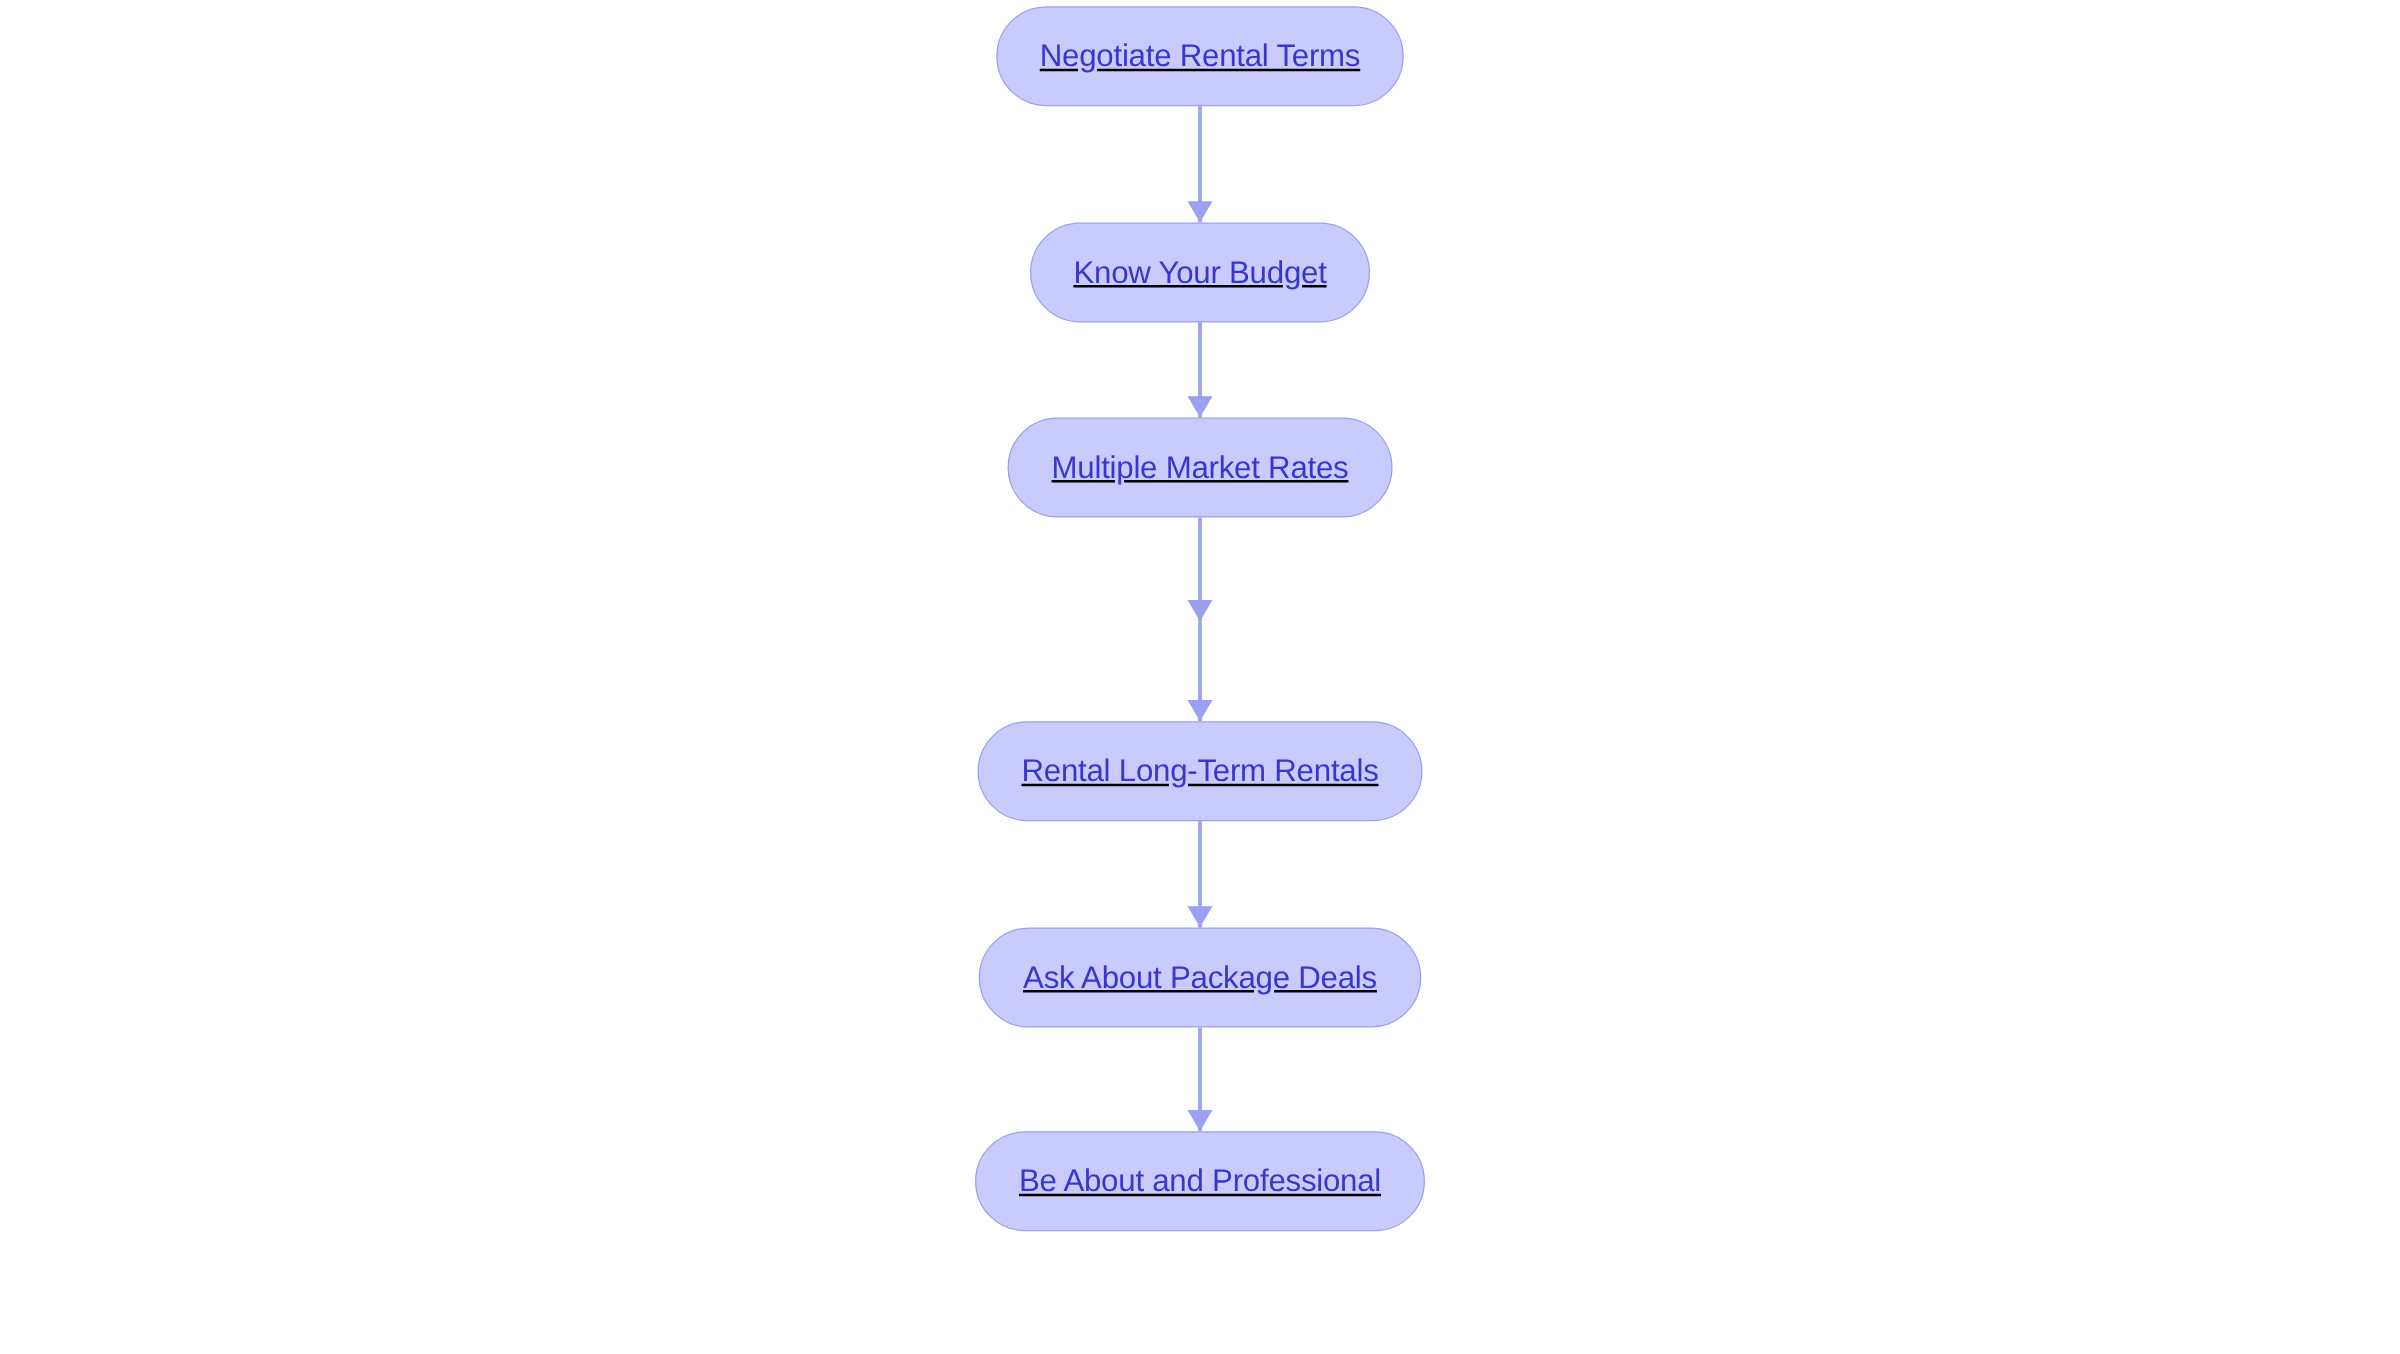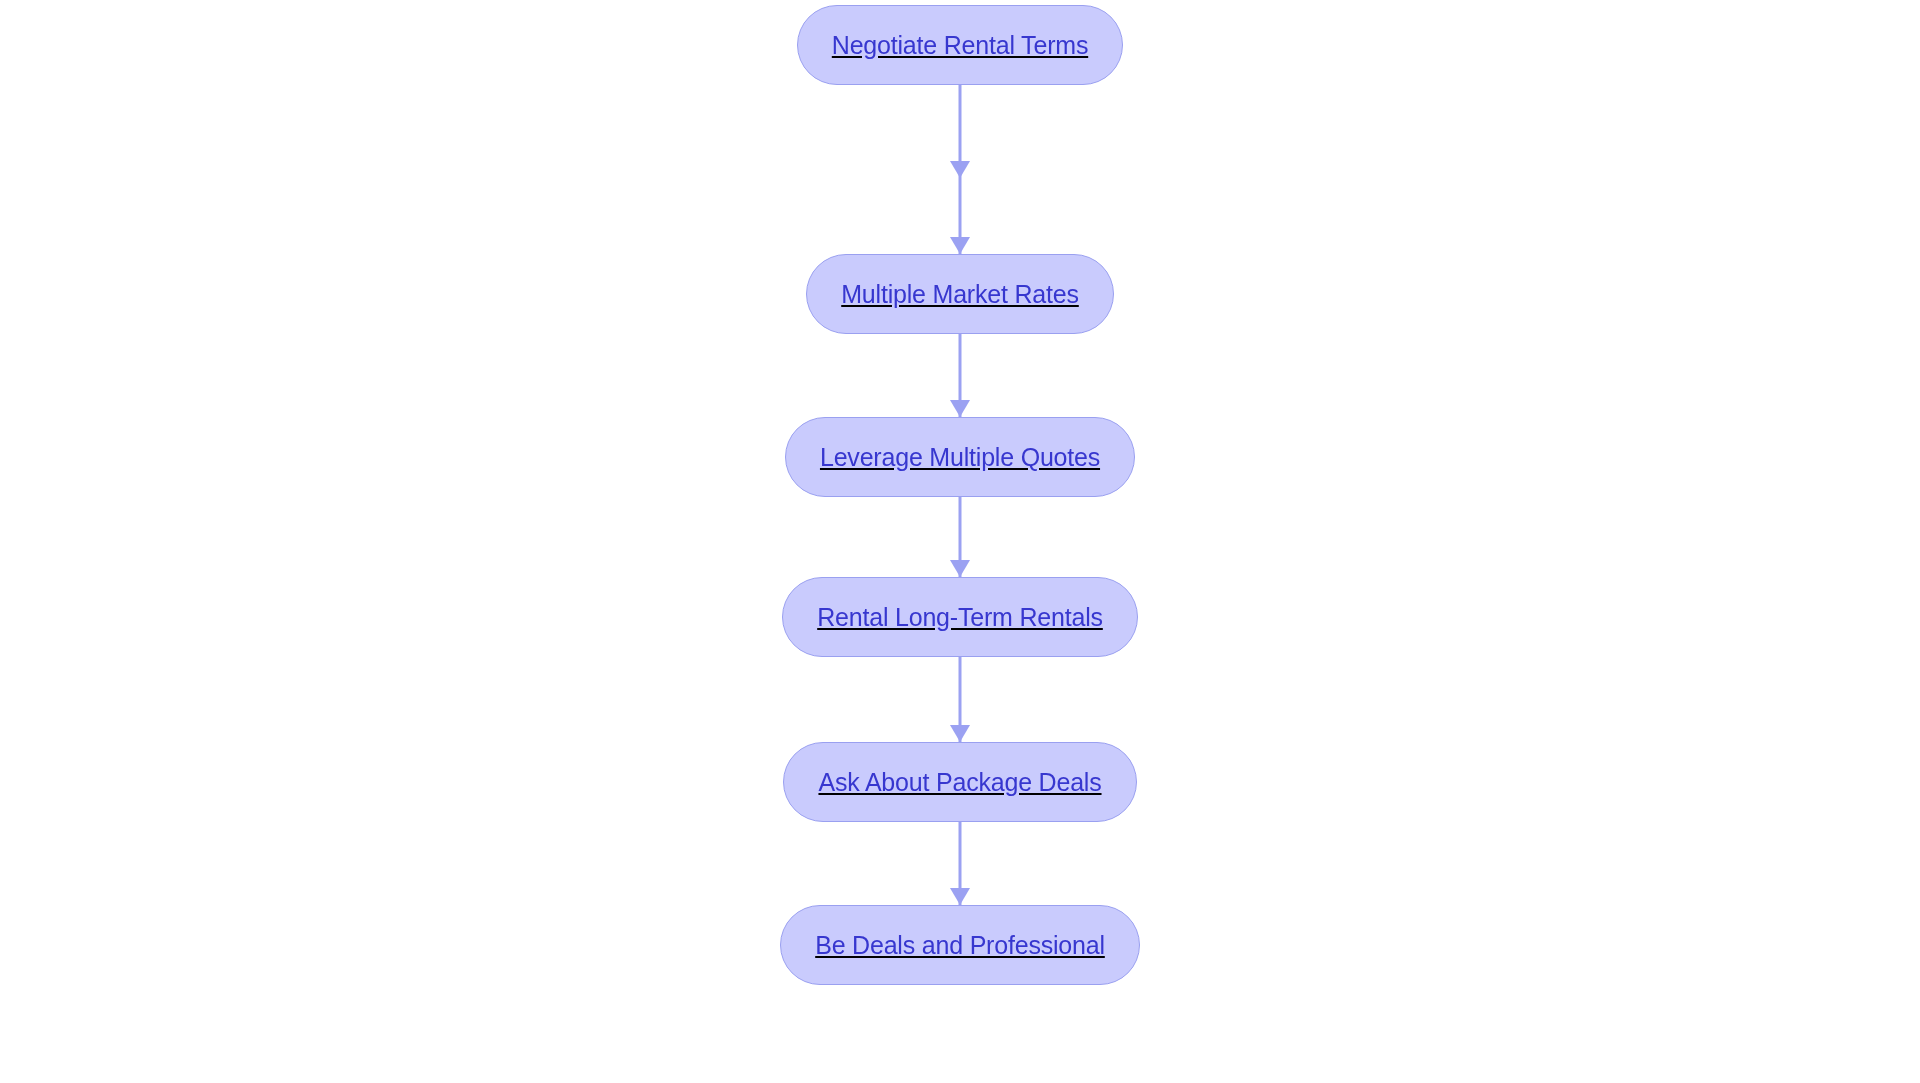--- a/index.html
+++ b/index.html
@@ -111,38 +111,38 @@
 
     <div class="node">
       <span class="node-label">Negotiate Rental Terms</span>
     </div>
 
     <div class="connector gap-0">
       <span class="line"></span>
       <span class="arrowhead"></span>
     </div>
 
+    <div class="node">
+      <span class="node-label">Know Your Budget</span>
+    </div>
 
     <div class="connector gap-1">
       <span class="line"></span>
       <span class="arrowhead"></span>
     </div>
 
     <div class="node">
       <span class="node-label">Multiple Market Rates</span>
     </div>
 
     <div class="connector gap-2">
       <span class="line"></span>
       <span class="arrowhead"></span>
     </div>
 
-    <div class="node">
-      <span class="node-label">Leverage Multiple Quotes</span>
-    </div>
 
     <div class="connector gap-3">
       <span class="line"></span>
       <span class="arrowhead"></span>
     </div>
 
     <div class="node">
       <span class="node-label">Rental Long-Term Rentals</span>
     </div>
 
@@ -154,17 +154,17 @@
     <div class="node">
       <span class="node-label">Ask About Package Deals</span>
     </div>
 
     <div class="connector gap-5">
       <span class="line"></span>
       <span class="arrowhead"></span>
     </div>
 
     <div class="node">
-      <span class="node-label">Be Deals and Professional</span>
+      <span class="node-label">Be About and Professional</span>
     </div>
 
   </div>
 </div>
 
 </body></html>

